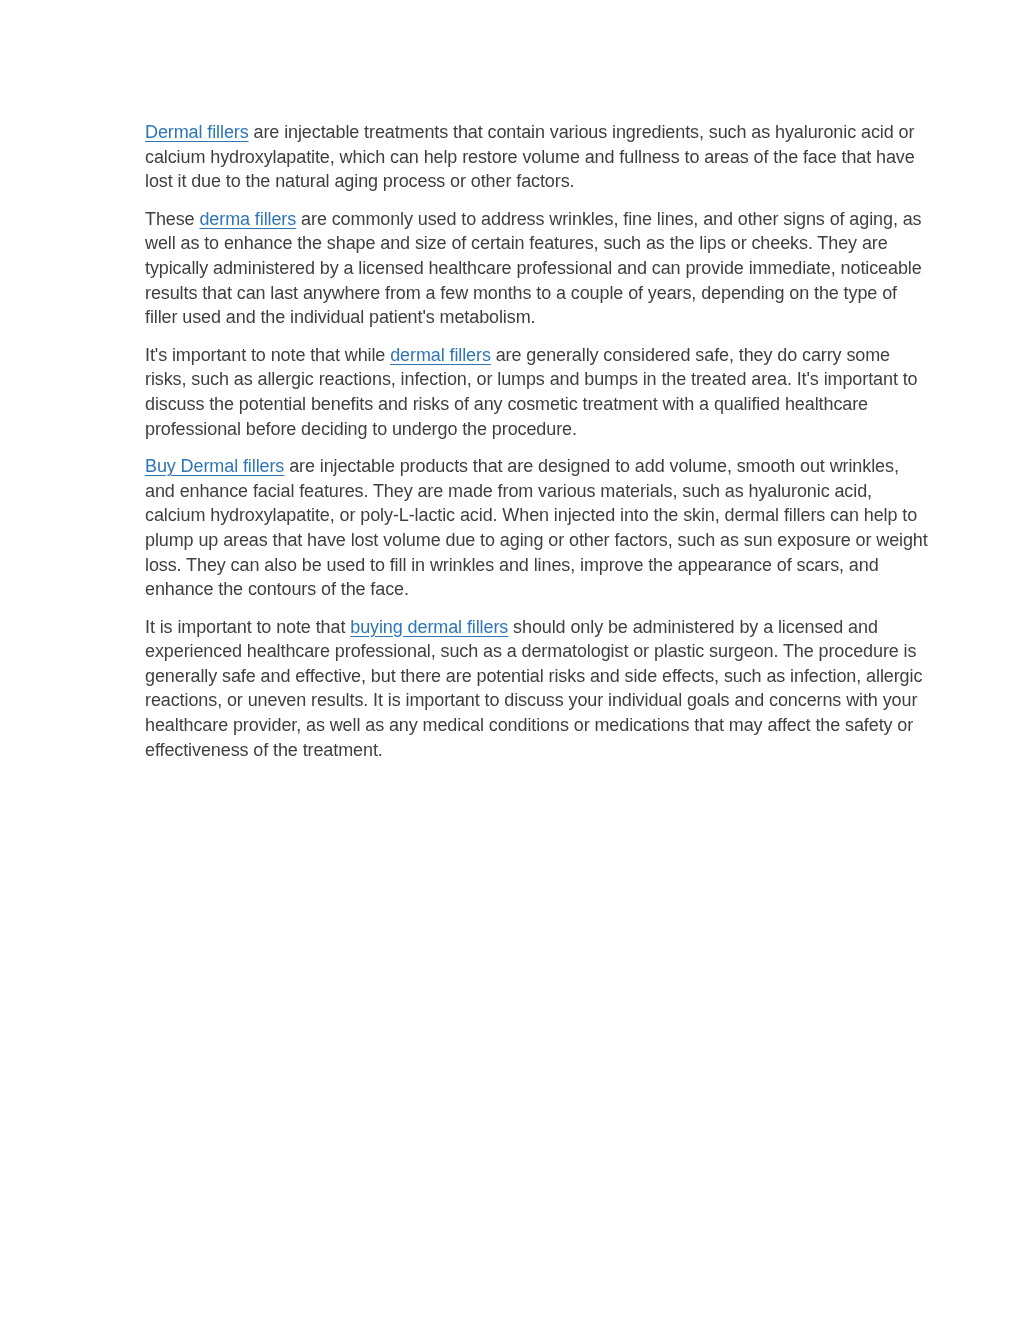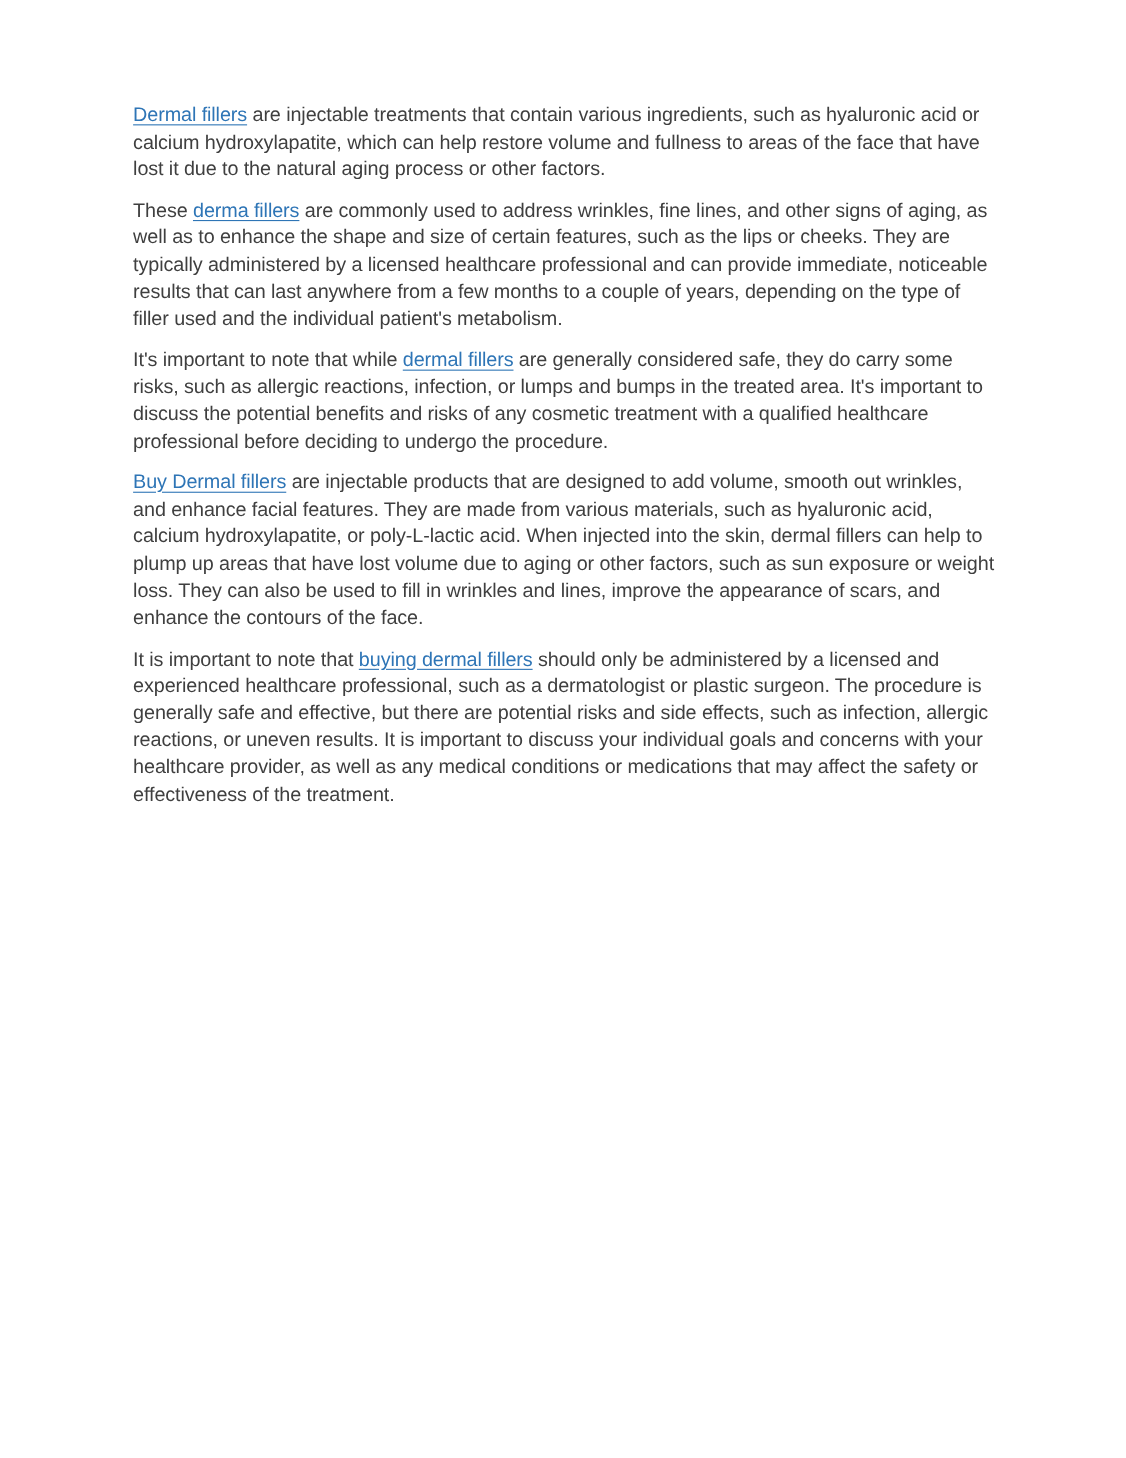--- a/index.html
+++ b/index.html
@@ -10,22 +10,23 @@
   body {
     width: 1024px;
     height: 1325px;
     overflow: hidden;
     font-family: "Liberation Sans", sans-serif;
   }
   .page {
     box-sizing: border-box;
     width: 920px;
     height: 1325px;
-    padding: 92px 120px 0 121px;
+    padding: 120px 120px 0 121px;
     background: #ffffff;
+    margin-left: 24px;
   }
   .doc-paragraph {
     width: 783px;
     margin: 0 0 13px 0;
     color: #3f3f3f;
     font-size: 18px;
     line-height: 24.6px;
     letter-spacing: -0.1px;
     text-align: left;
   }

